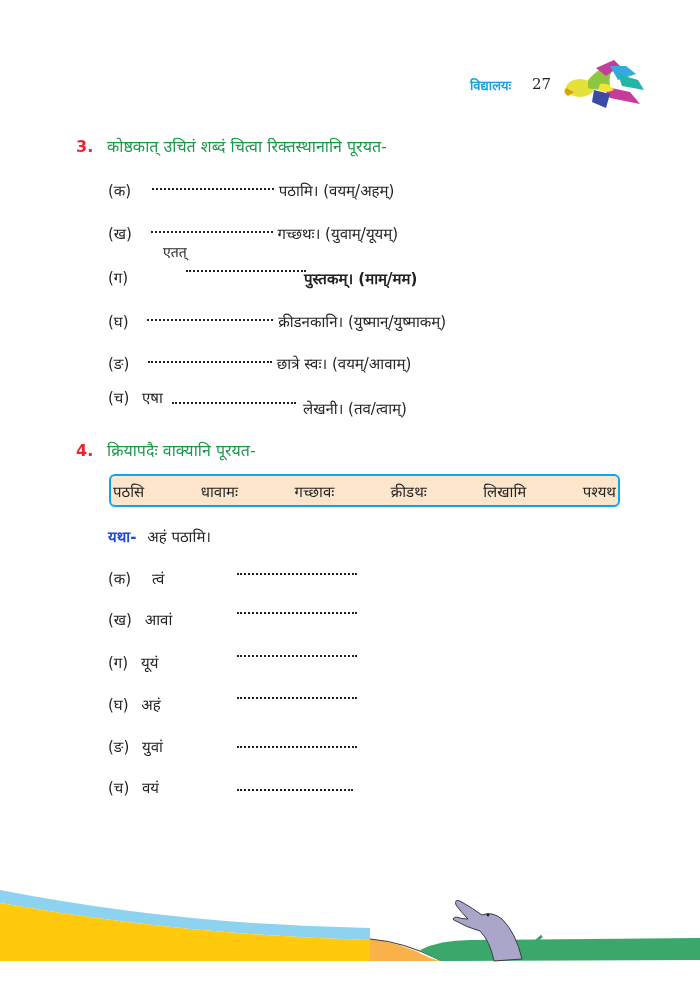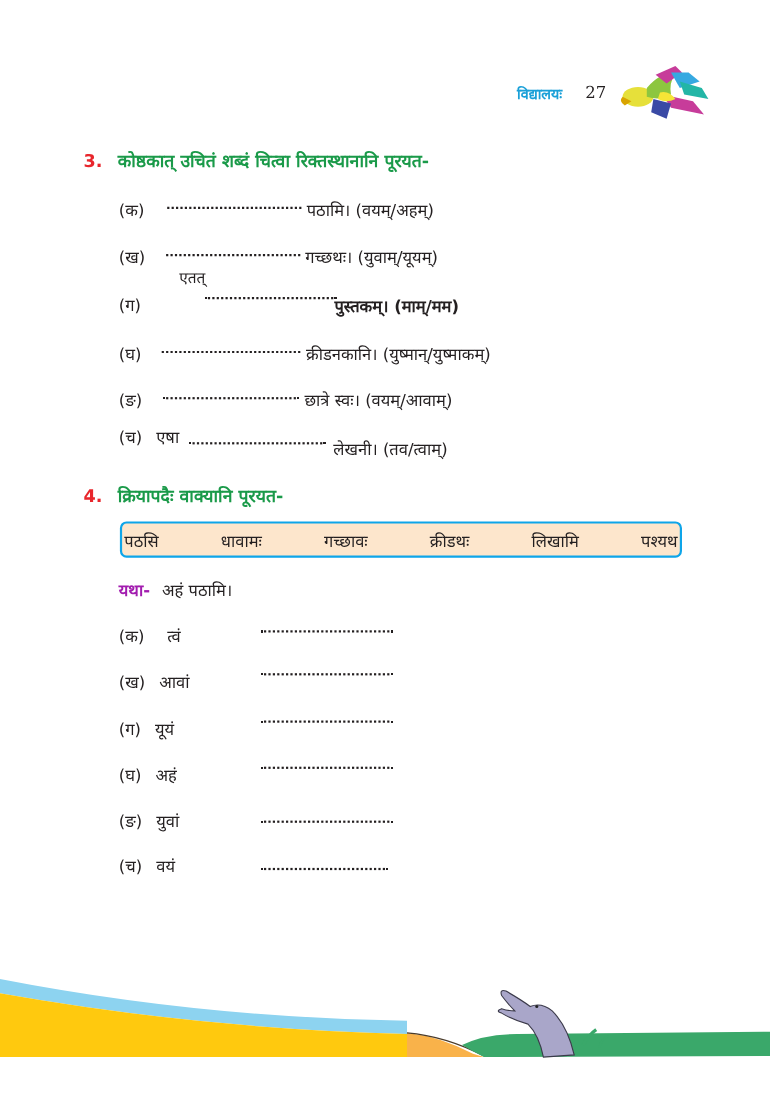--- a/index.html
+++ b/index.html
@@ -7,34 +7,34 @@
     width: 700px; height: 1000px; position: relative; overflow: hidden;
     background: #ffffff; color: #231f20;
     font-family: "DejaVu Sans", sans-serif;
   }
   .abs { position: absolute; }
   .header-label { left: 470px; top: 76px; font-size: 13px; color: #1aa0d8; font-weight: bold; }
   .page-num { left: 532px; top: 75px; font-size: 15px; color: #231f20; font-family: "DejaVu Serif", serif; }
   .parrot { left: 560px; top: 58px; width: 90px; height: 52px; }
 
   .q-num { font-size: 16px; font-weight: bold; color: #e8262c; }
-  .q-title { font-size: 16px; color: #1a9a49; font-weight: bold; }
+  .q-title { font-size: 16px; color: #1a9a49; font-weight: normal; }
 
   .row { font-size: 15px; color: #231f20; white-space: nowrap; }
   .lbl { font-size: 15px; }
   .dots { display: inline-block; border-bottom: 2px dotted #231f20; height: 0; vertical-align: middle; }
 
   .word-box {
     left: 109px; top: 474px; width: 503px; height: 29px;
     border: 2px solid #0ea5e9; border-radius: 6px; background: #fde6cc;
     display: flex; justify-content: space-between; align-items: center;
     padding: 0 2px; box-sizing: content-box;
   }
   .word-box span { font-size: 15px; color: #231f20; }
-  .yatha-lbl { color: #a21caf; font-weight: bold; font-size: 15px; }
+  .yatha-lbl { color: #1d4ed8; font-weight: bold; font-size: 15px; }
 
   .banner { left: 0; top: 880px; width: 700px; height: 90px; }
 </style>
 </head>
 <body>
 
 <div class="abs header-label">विद्यालयः</div>
 <div class="abs page-num">27</div>
 <svg class="abs parrot" viewBox="0 0 90 52">
   <ellipse cx="20" cy="30" rx="14" ry="9" fill="#e6e03a"></ellipse>

